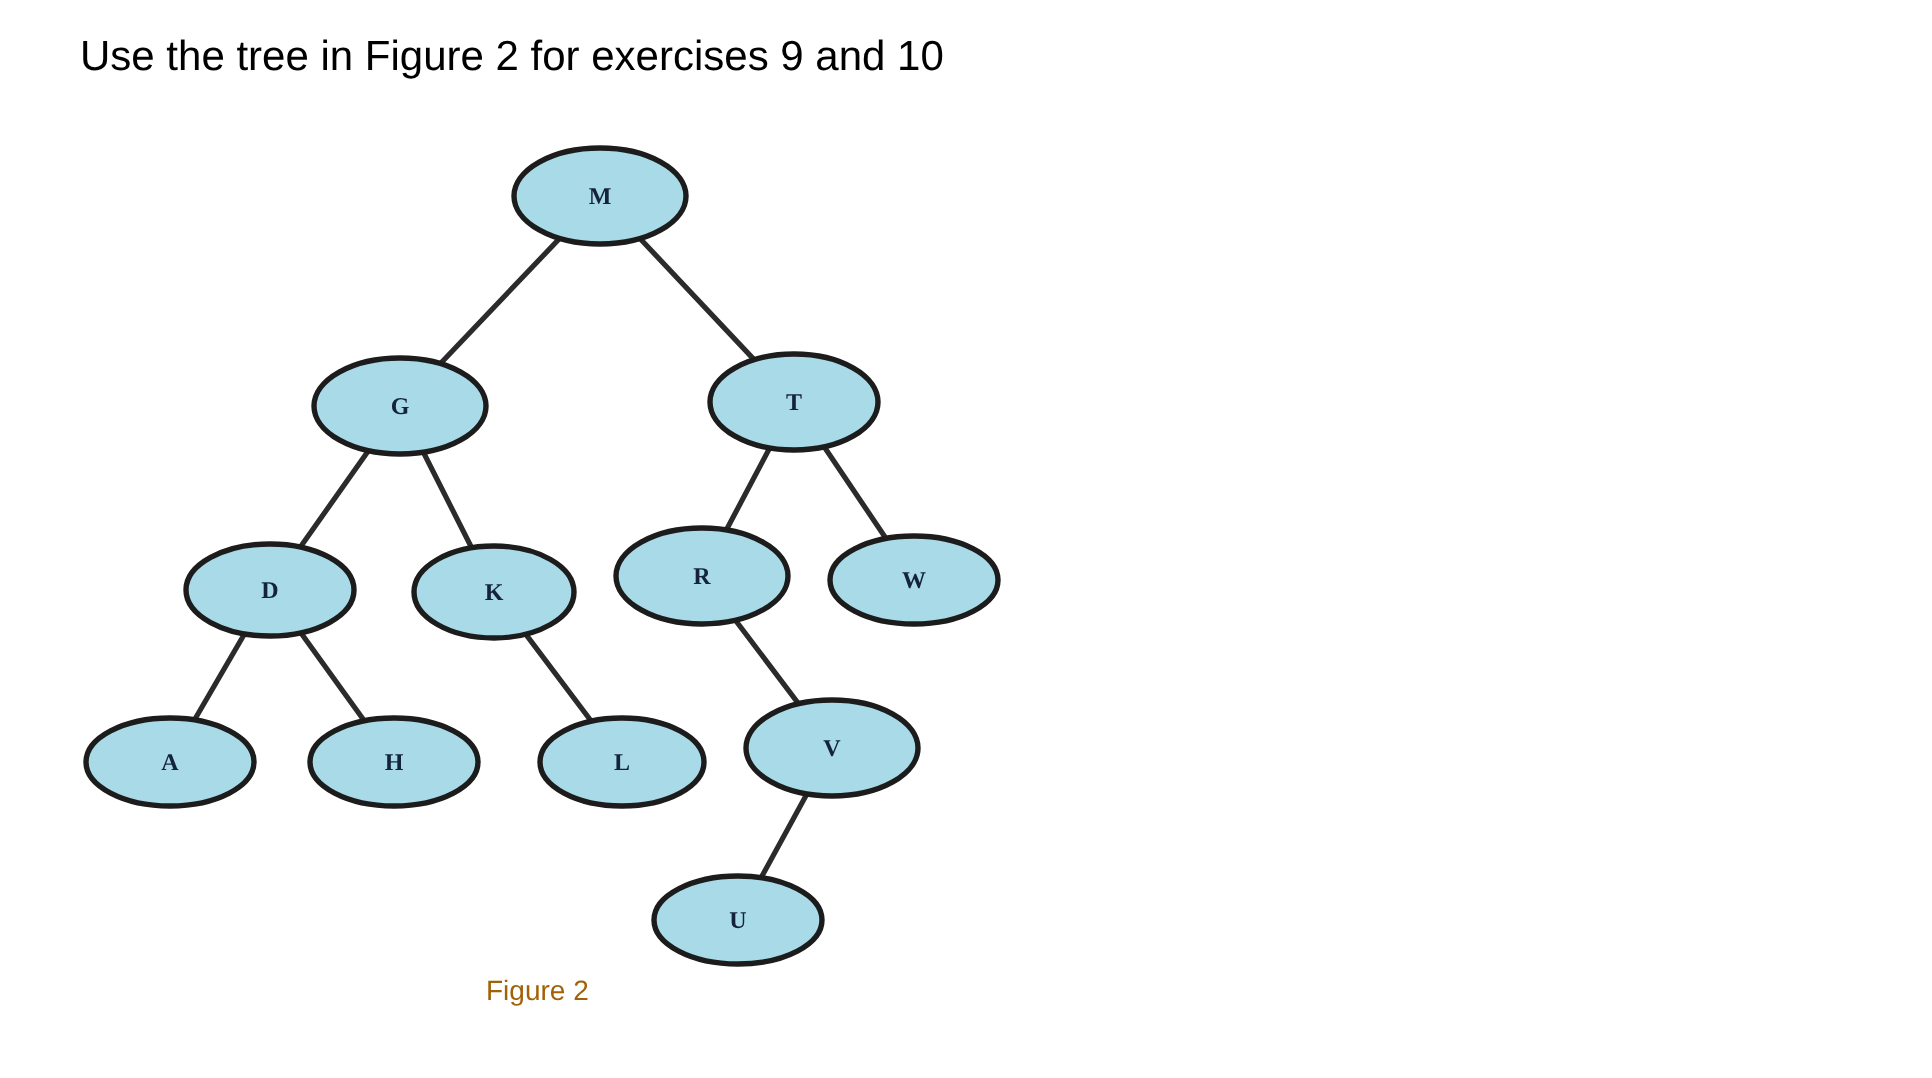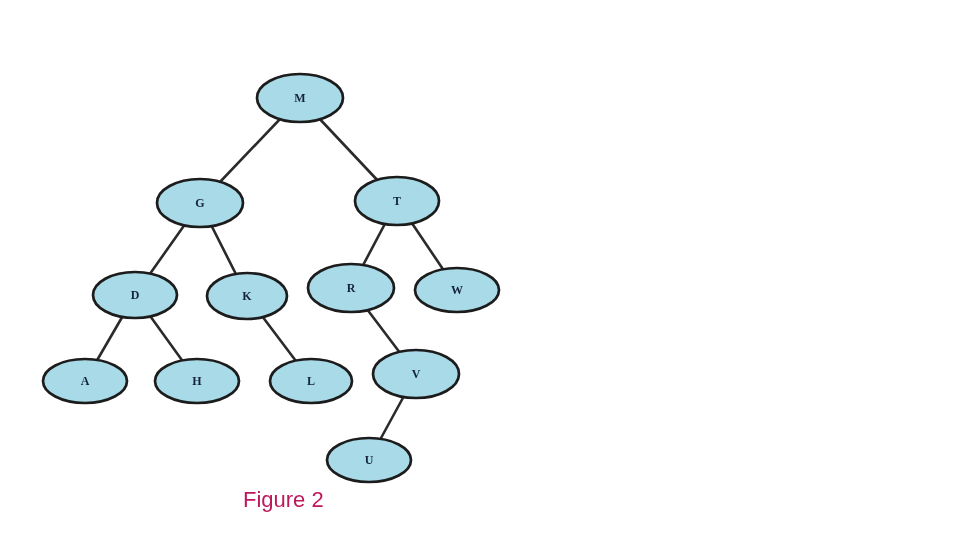--- a/index.html
+++ b/index.html
@@ -21,22 +21,22 @@
     top: 16px;
     font-size: 21px;
     line-height: 1.2;
     color: #000000;
     white-space: nowrap;
   }
   .caption {
     position: absolute;
     left: 243px;
     top: 487px;
-    font-size: 22px;
-    color: #be185d;
+    font-size: 14px;
+    color: #a16207;
     white-space: nowrap;
   }
   svg.tree {
     position: absolute;
     left: 0;
     top: 0;
   }
   .tree-edge {
     stroke-width: 2.6;
     stroke-linecap: round;
@@ -49,20 +49,21 @@
     font-family: "Liberation Serif", serif;
     font-weight: bold;
     font-size: 12px;
     text-anchor: middle;
   }
 </style>
 </head>
 <body>
 
 <div class="stage">
+  <div class="title">Use the tree in Figure 2 for exercises 9 and 10</div>
 
   <svg class="tree" width="966" height="539" viewBox="0 0 966 539" xmlns="http://www.w3.org/2000/svg">
     <g>
         <line x1="300" y1="98" x2="200" y2="203" stroke="#2b2b2b" class="tree-edge"></line>
         <line x1="300" y1="98" x2="397" y2="201" stroke="#2b2b2b" class="tree-edge"></line>
         <line x1="200" y1="203" x2="135" y2="295" stroke="#2b2b2b" class="tree-edge"></line>
         <line x1="200" y1="203" x2="247" y2="296" stroke="#2b2b2b" class="tree-edge"></line>
         <line x1="397" y1="201" x2="351" y2="288" stroke="#2b2b2b" class="tree-edge"></line>
         <line x1="397" y1="201" x2="457" y2="290" stroke="#2b2b2b" class="tree-edge"></line>
         <line x1="135" y1="295" x2="85" y2="381" stroke="#2b2b2b" class="tree-edge"></line>

